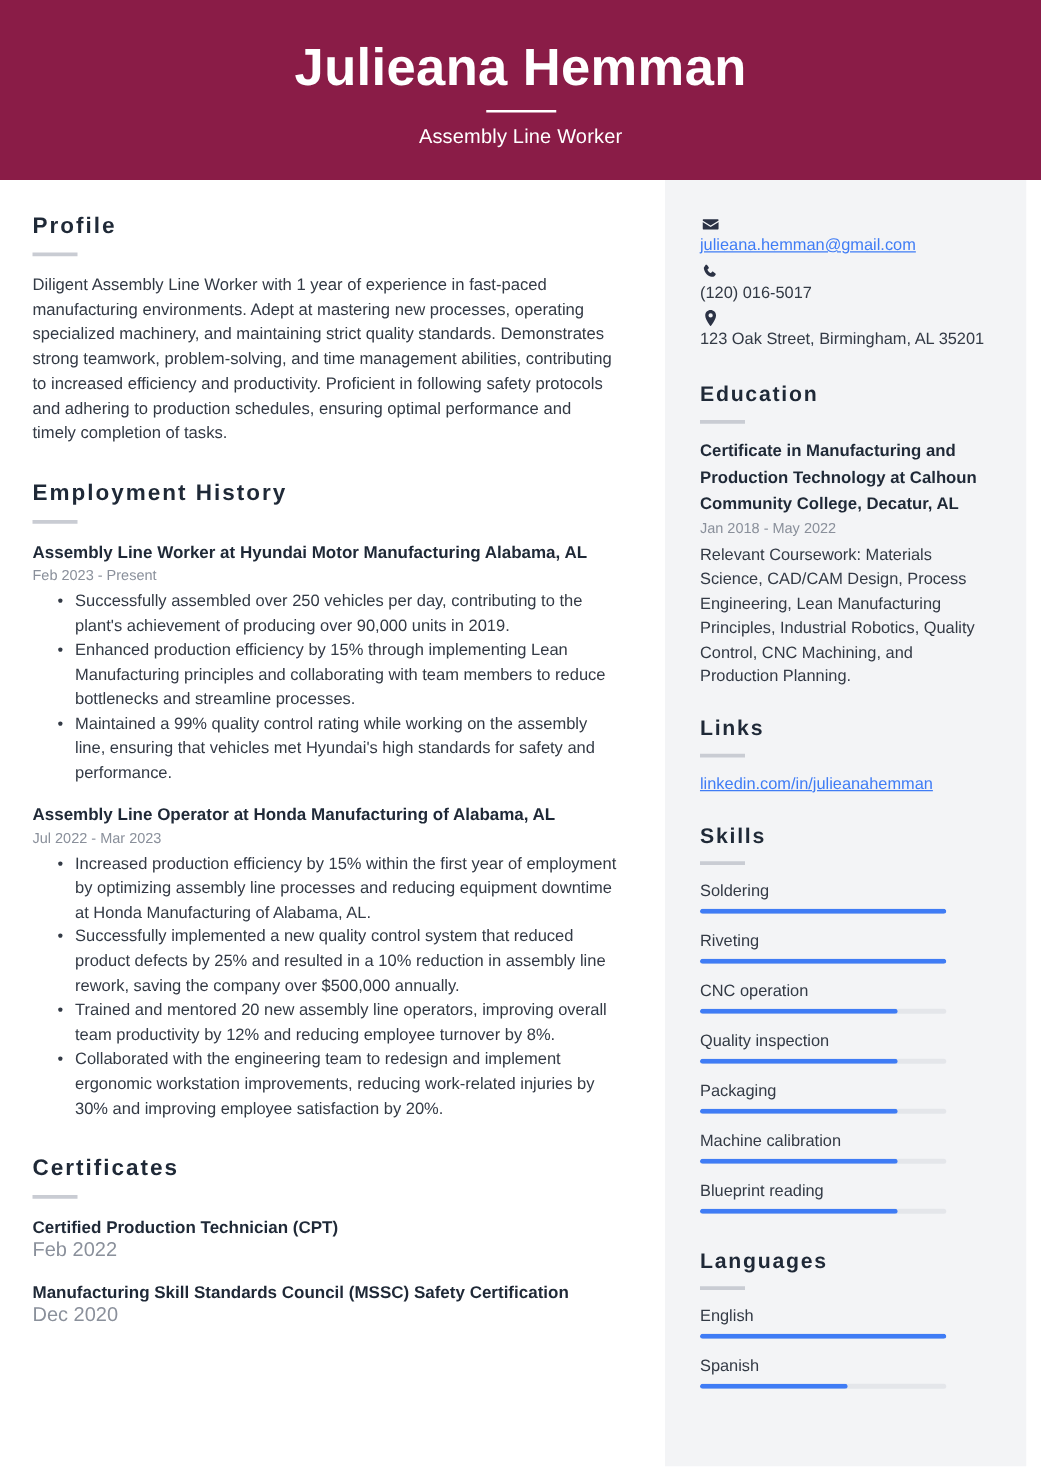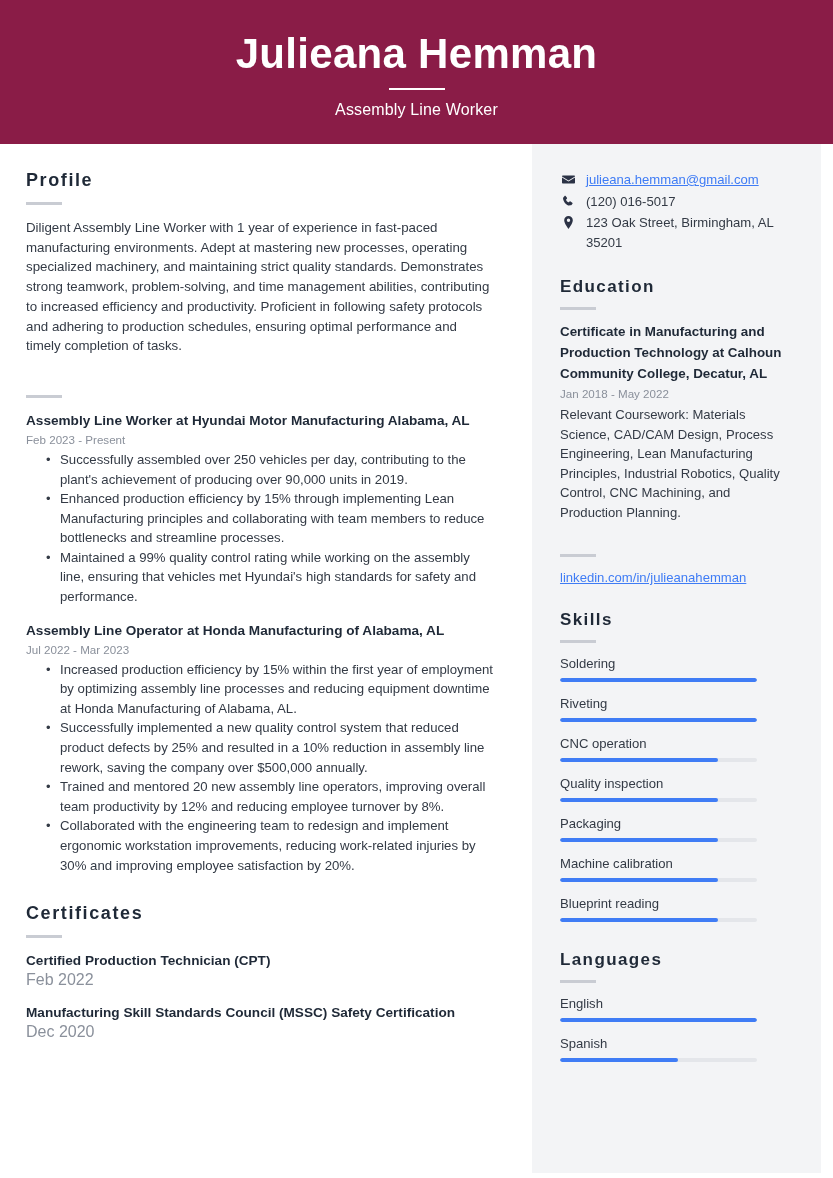--- a/index.html
+++ b/index.html
@@ -142,20 +142,21 @@
     line-height: 17px;
     margin-top: 1px;
   }
 
   
   .contact-list { margin-bottom: 25px; }
   .contact-row {
     display: flex;
     align-items: flex-start;
     margin-bottom: 2px;
+    flex-direction: column;
   }
   .contact-icon {
     width: 18px;
     min-width: 18px;
     padding-top: 3px;
     margin-right: 8px;
     display: flex;
     justify-content: center;
     color: #2b3245;
   }
@@ -241,20 +242,21 @@
 
       <div class="section">
         <div class="sec-head">Profile</div>
         <div class="sec-rule"></div>
         <div class="profile-text">Diligent Assembly Line Worker with 1 year of experience in fast-paced manufacturing environments. Adept at mastering new processes, operating specialized machinery, and maintaining strict quality standards. Demonstrates strong teamwork, problem-solving, and time management abilities, contributing to increased efficiency and productivity. Proficient in following safety protocols and adhering to production schedules, ensuring optimal performance and timely completion of tasks.</div>
       </div>
 
       <div class="sec-gap"></div>
 
       <div class="section">
+        <div class="sec-head">Employment History</div>
         <div class="sec-rule"></div>
 
         <div class="job-block">
           <div class="job-title">Assembly Line Worker at Hyundai Motor Manufacturing Alabama, AL</div>
           <div class="job-date">Feb 2023 - Present</div>
           <ul class="bullets">
             <li>Successfully assembled over 250 vehicles per day, contributing to the plant's achievement of producing over 90,000 units in 2019.</li>
             <li>Enhanced production efficiency by 15% through implementing Lean Manufacturing principles and collaborating with team members to reduce bottlenecks and streamline processes.</li>
             <li>Maintained a 99% quality control rating while working on the assembly line, ensuring that vehicles met Hyundai's high standards for safety and performance.</li>
           </ul>
@@ -328,20 +330,21 @@
         <div class="sec-head">Education</div>
         <div class="sec-rule"></div>
         <div class="edu-degree">Certificate in Manufacturing and Production Technology at Calhoun Community College, Decatur, AL</div>
         <div class="edu-date">Jan 2018 - May 2022</div>
         <div class="edu-desc">Relevant Coursework: Materials Science, CAD/CAM Design, Process Engineering, Lean Manufacturing Principles, Industrial Robotics, Quality Control, CNC Machining, and Production Planning.</div>
       </div>
 
       <div class="sec-gap-sm"></div>
 
       <div class="section">
+        <div class="sec-head">Links</div>
         <div class="sec-rule"></div>
         <a class="side-link" href="#">linkedin.com/in/julieanahemman</a>
       </div>
 
       <div class="sec-gap-sm"></div>
 
       <div class="section">
         <div class="sec-head">Skills</div>
         <div class="sec-rule"></div>
 

